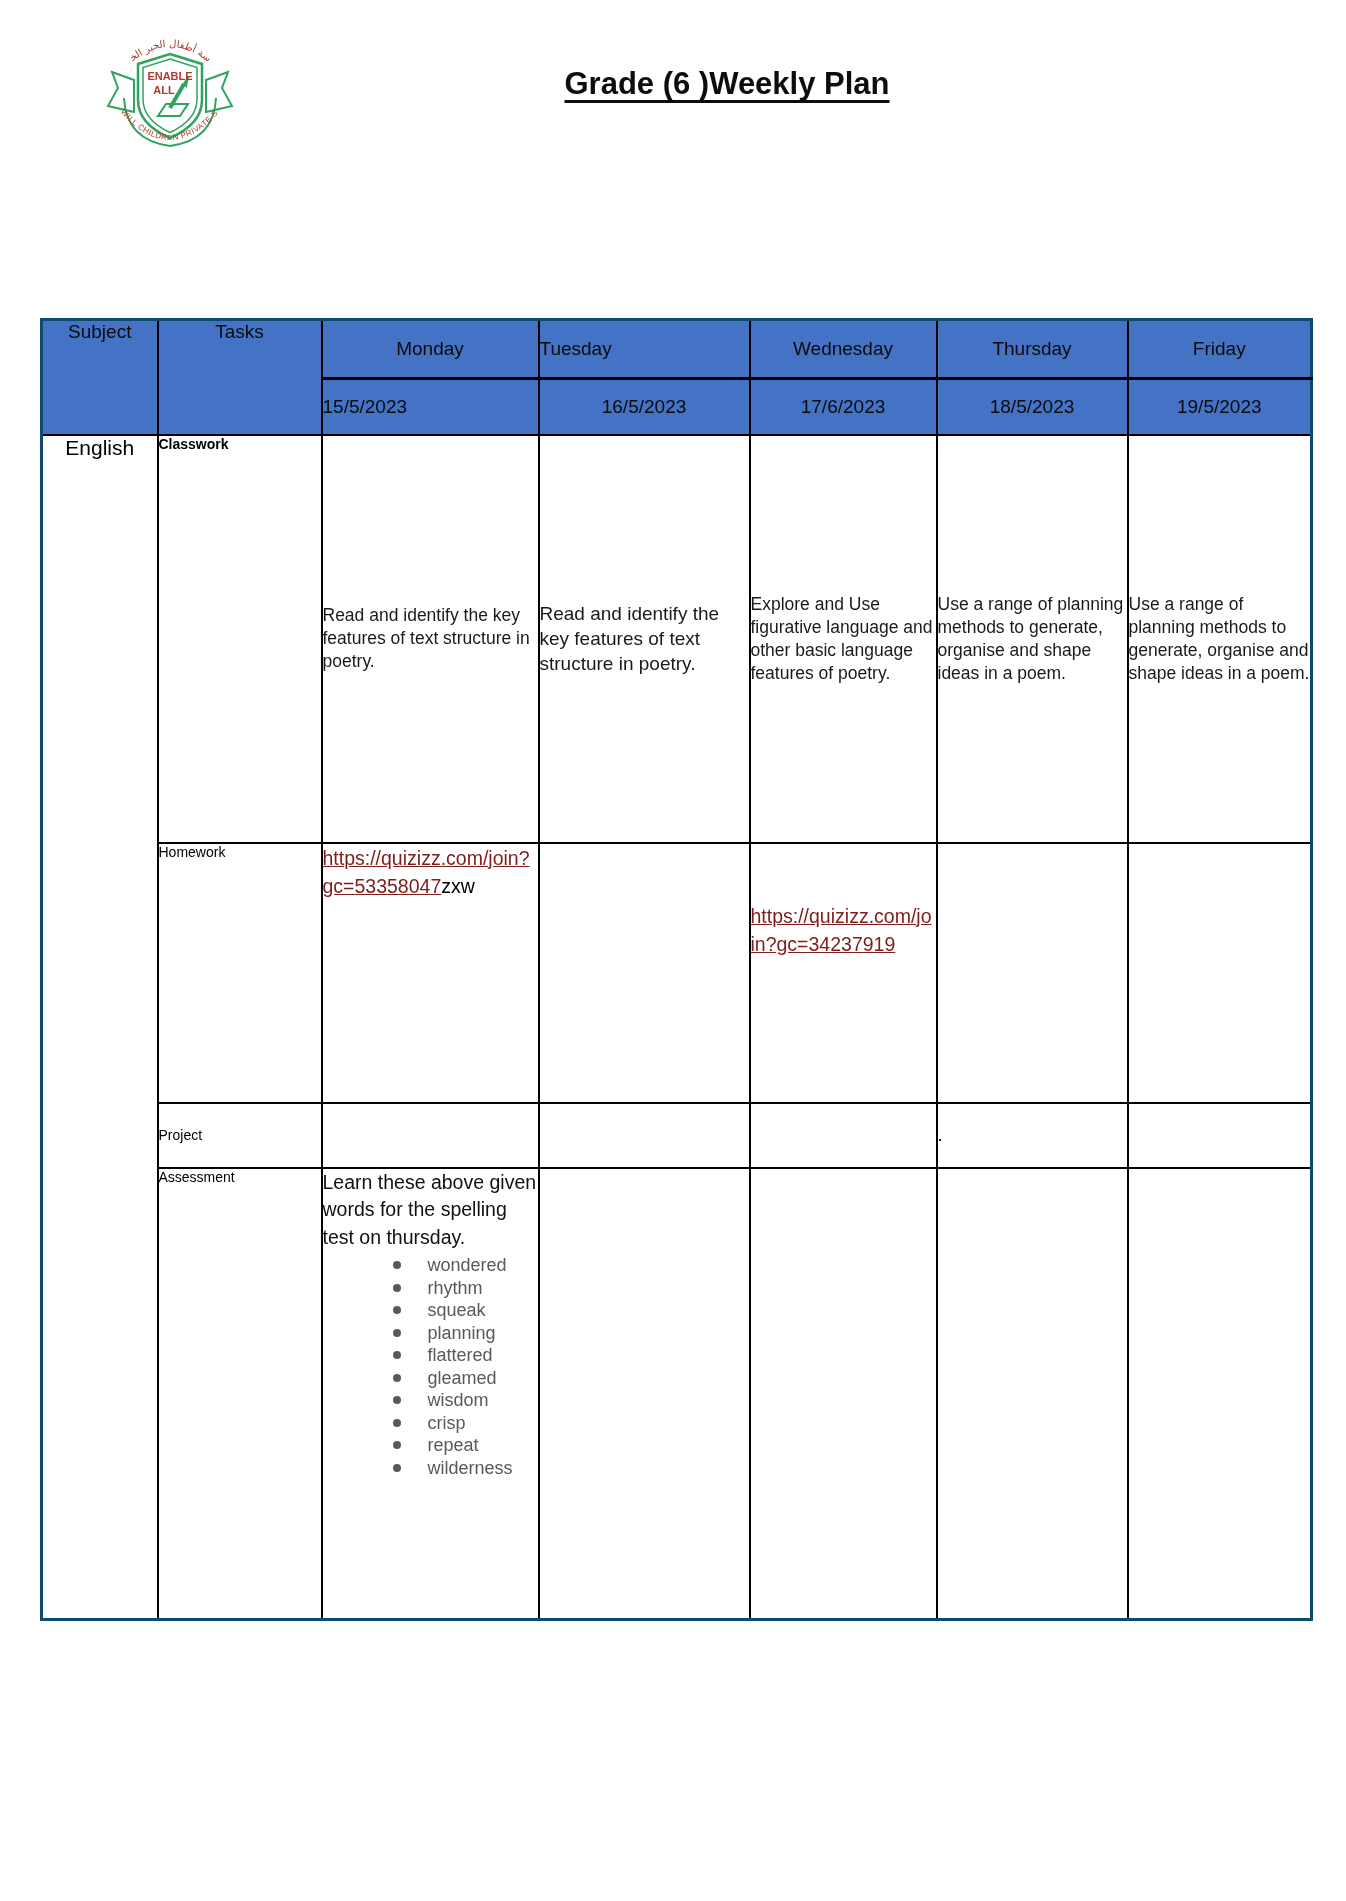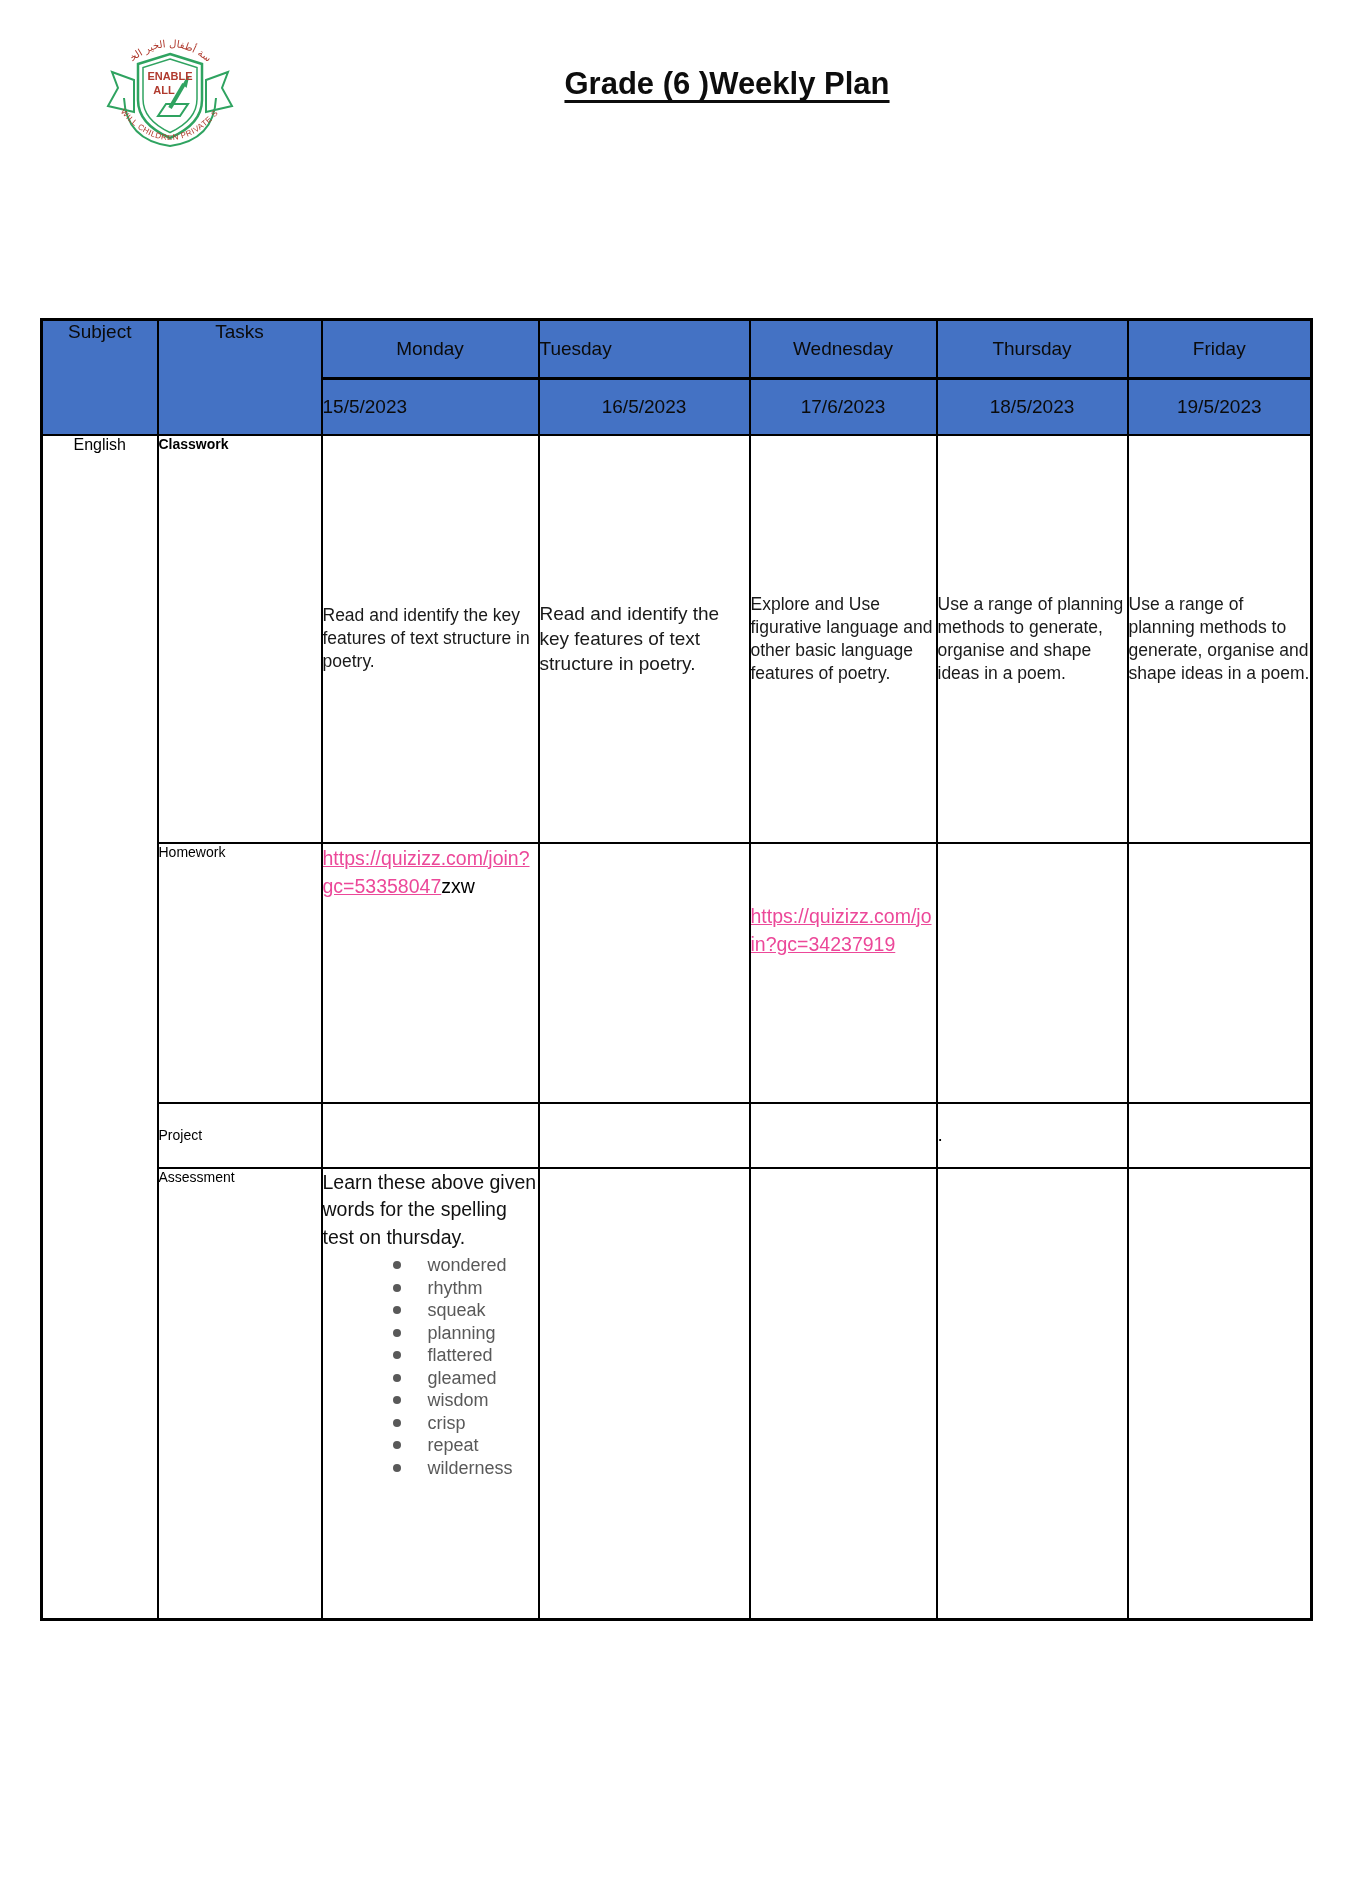--- a/index.html
+++ b/index.html
@@ -29,21 +29,21 @@
     white-space: nowrap;
     color: #0d0d0d;
   }
 
   
   table.plan {
     position: absolute; left: 40px; top: 318px;
     width: 1270px;
     border-collapse: collapse;
     table-layout: fixed;
-    border: 3px solid #000000;
+    border: 3px solid #0c4a6e;
     padding-left: 11px;
   }
   table.plan th, table.plan td {
     border: 2px solid #000;
     padding: 0;
     overflow: hidden;
   }
   tr.hdr-days  { height: 59px; }
   tr.hdr-dates { height: 56px; }
   tr.row-classwork  { height: 408px; }
@@ -58,39 +58,39 @@
     color: #0b0b0b;
     text-align: center;
     vertical-align: middle;
   }
   th.hd-merged { vertical-align: top; padding-top: 16px; }
   th.hd-left  { text-align: left; padding-left: 9px; }
   tr.hdr-dates th.hd { border-top-width: 3px; }
 
   td.subject-cell {
     vertical-align: top; text-align: center;
-    padding-top: 22px; font-size: 16px;
+    padding-top: 22px; font-size: 21px;
   }
   td.task-label {
     vertical-align: top; text-align: left;
     padding-top: 20px; font-size: 14px;
   }
   td.task-label.bold { font-weight: bold; }
   td.task-label.middle { vertical-align: middle; padding-top: 0; }
 
   td.cw {
     vertical-align: middle; text-align: left;
     font-size: 17.5px; line-height: 23px;
     padding: 0 22px 0 11px; color: #1a1a1a;
   }
   td.cw-tue { font-size: 19px; line-height: 25px; padding-right: 26px; }
 
   td.hw { vertical-align: top; font-size: 19.5px; line-height: 28.5px; padding: 28px 14px 0 11px; }
   td.hw.hw-wed { padding-top: 58px; }
-  td.hw a { color: #ec4899; text-decoration: underline; word-break: break-all; }
+  td.hw a { color: #7f1d1d; text-decoration: underline; word-break: break-all; }
   td.hw .plain { color: #000; text-decoration: none; }
 
   td.prj { vertical-align: middle; text-align: left; padding-left: 10px; font-size: 19px; }
 
   td.assess {
     vertical-align: top; text-align: left;
     font-size: 19.5px; line-height: 27.5px;
     padding: 21px 8px 0 13px; color: #111; margin-left: 40px;
   }
   td.assess ul {

